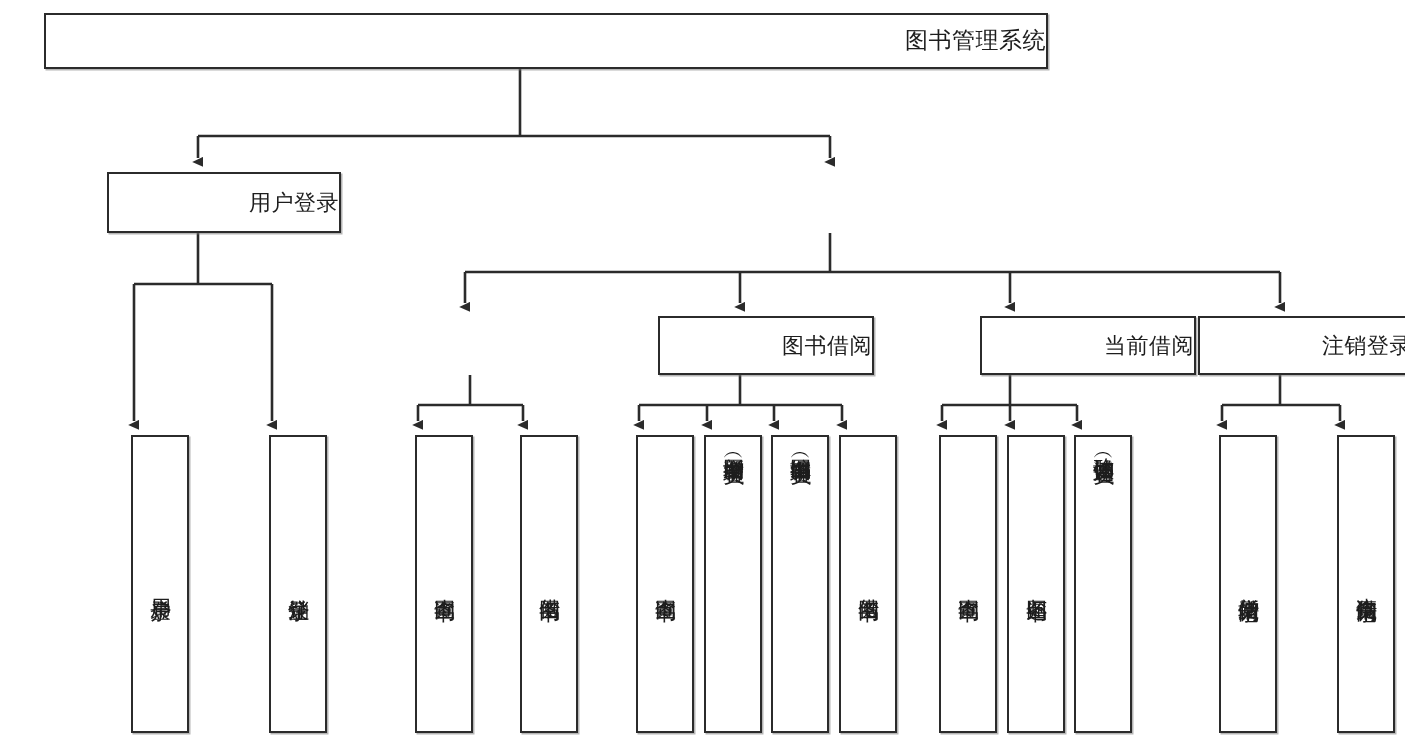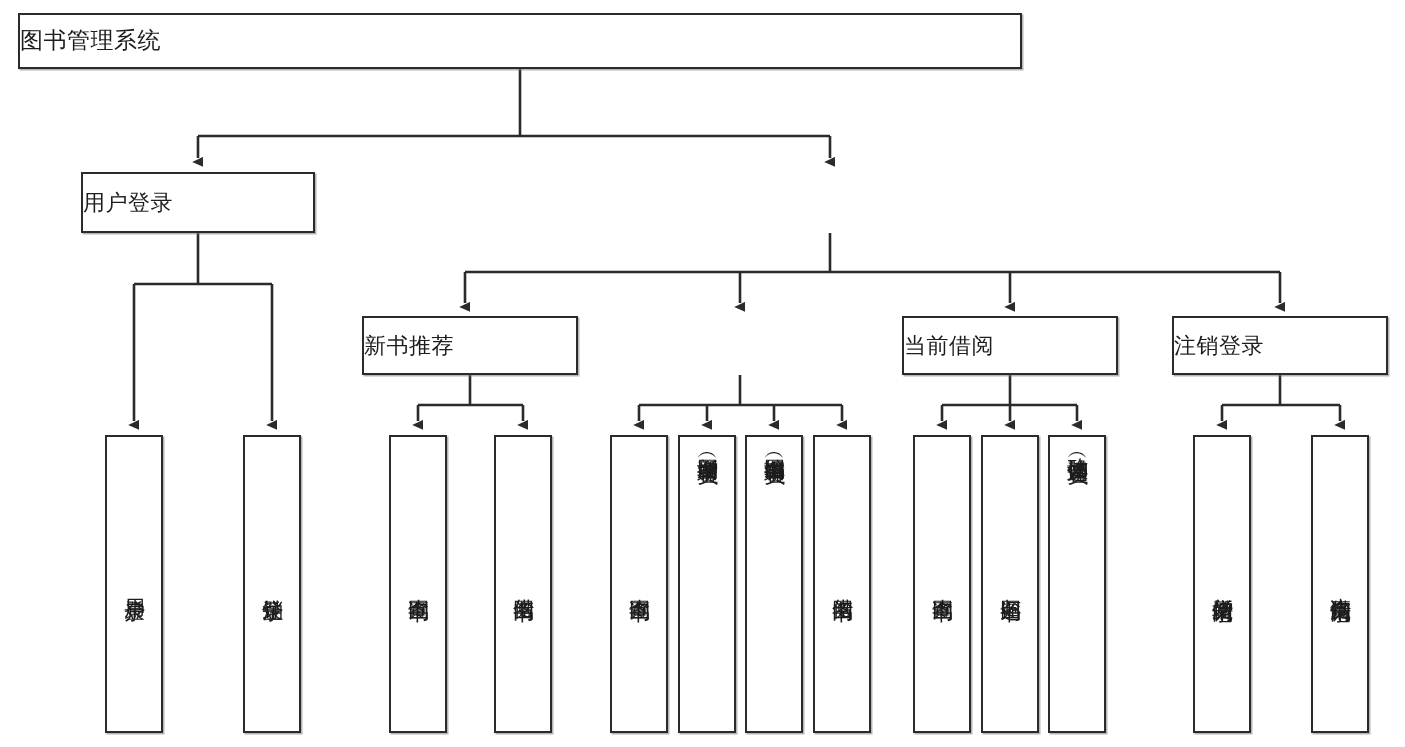--- a/index.html
+++ b/index.html
@@ -26,23 +26,24 @@
     height: 747px;
     pointer-events: none;
   }
   .node {
     position: absolute;
     box-sizing: border-box;
     border: 2.4px solid #2b2b2b;
     background: #ffffff;
     display: flex;
     align-items: center;
-    justify-content: flex-start;
+    justify-content: flex-end;
     color: #1d1d1d;
     box-shadow: 1.5px 1.5px 0 0 rgba(120,120,120,0.55);
+    margin-left: 26px;
   }
   .node-label {
     display: block;
     text-align: center;
     line-height: 1.18;
     letter-spacing: 0.5px;
   }
   .node.root {
     left: 18px;
     top: 13px;
@@ -157,24 +158,24 @@
   </svg>
 
   <div class="node root">
     <span class="node-label">图书管理系统</span>
   </div>
 
   <div class="node lvl2" style="left:81px;">
     <span class="node-label">用户登录</span>
   </div>
 
-  <div class="node lvl3" style="left:362px;">
-    <span class="node-label">新书推荐</span>
-  </div>
-  <div class="node lvl3" style="left:902px;">
+  <div class="node lvl3" style="left:632px;">
+    <span class="node-label">图书借阅</span>
+  </div>
+  <div class="node lvl3" style="left:954px;">
     <span class="node-label">当前借阅</span>
   </div>
   <div class="node lvl3" style="left:1172px;">
     <span class="node-label">注销登录</span>
   </div>
 
   <div class="node leaf centered" style="left:105px;">
     <span class="node-label">用户登录</span>
   </div>
   <div class="node leaf centered" style="left:243px;">

